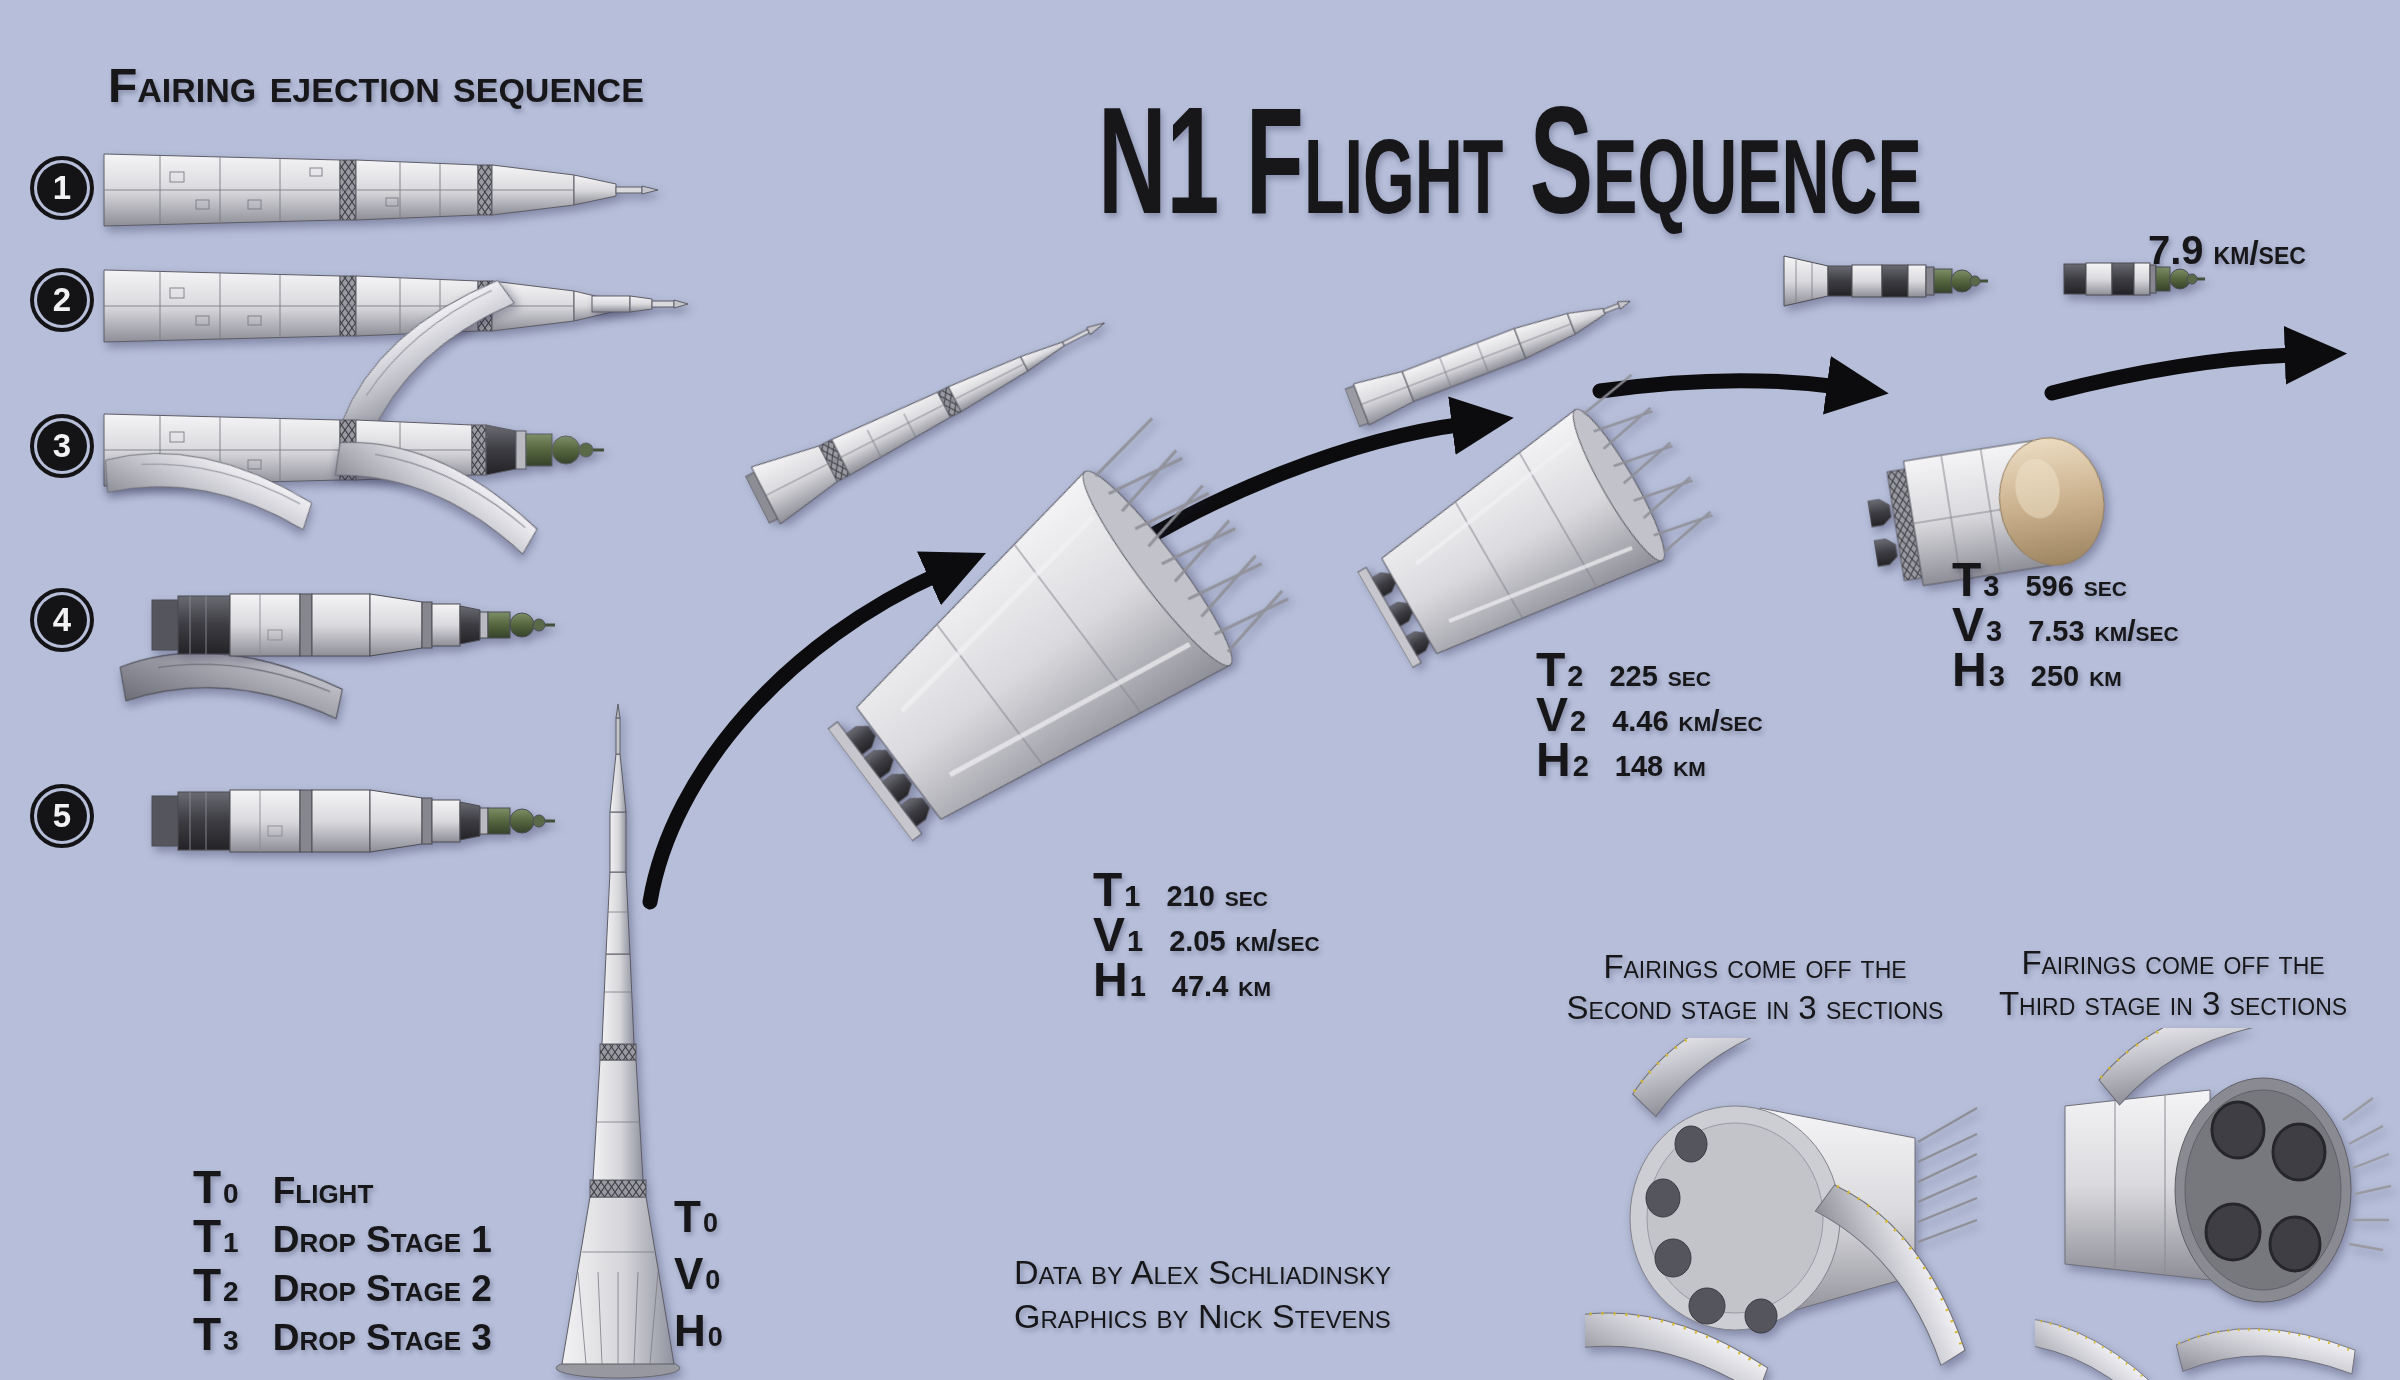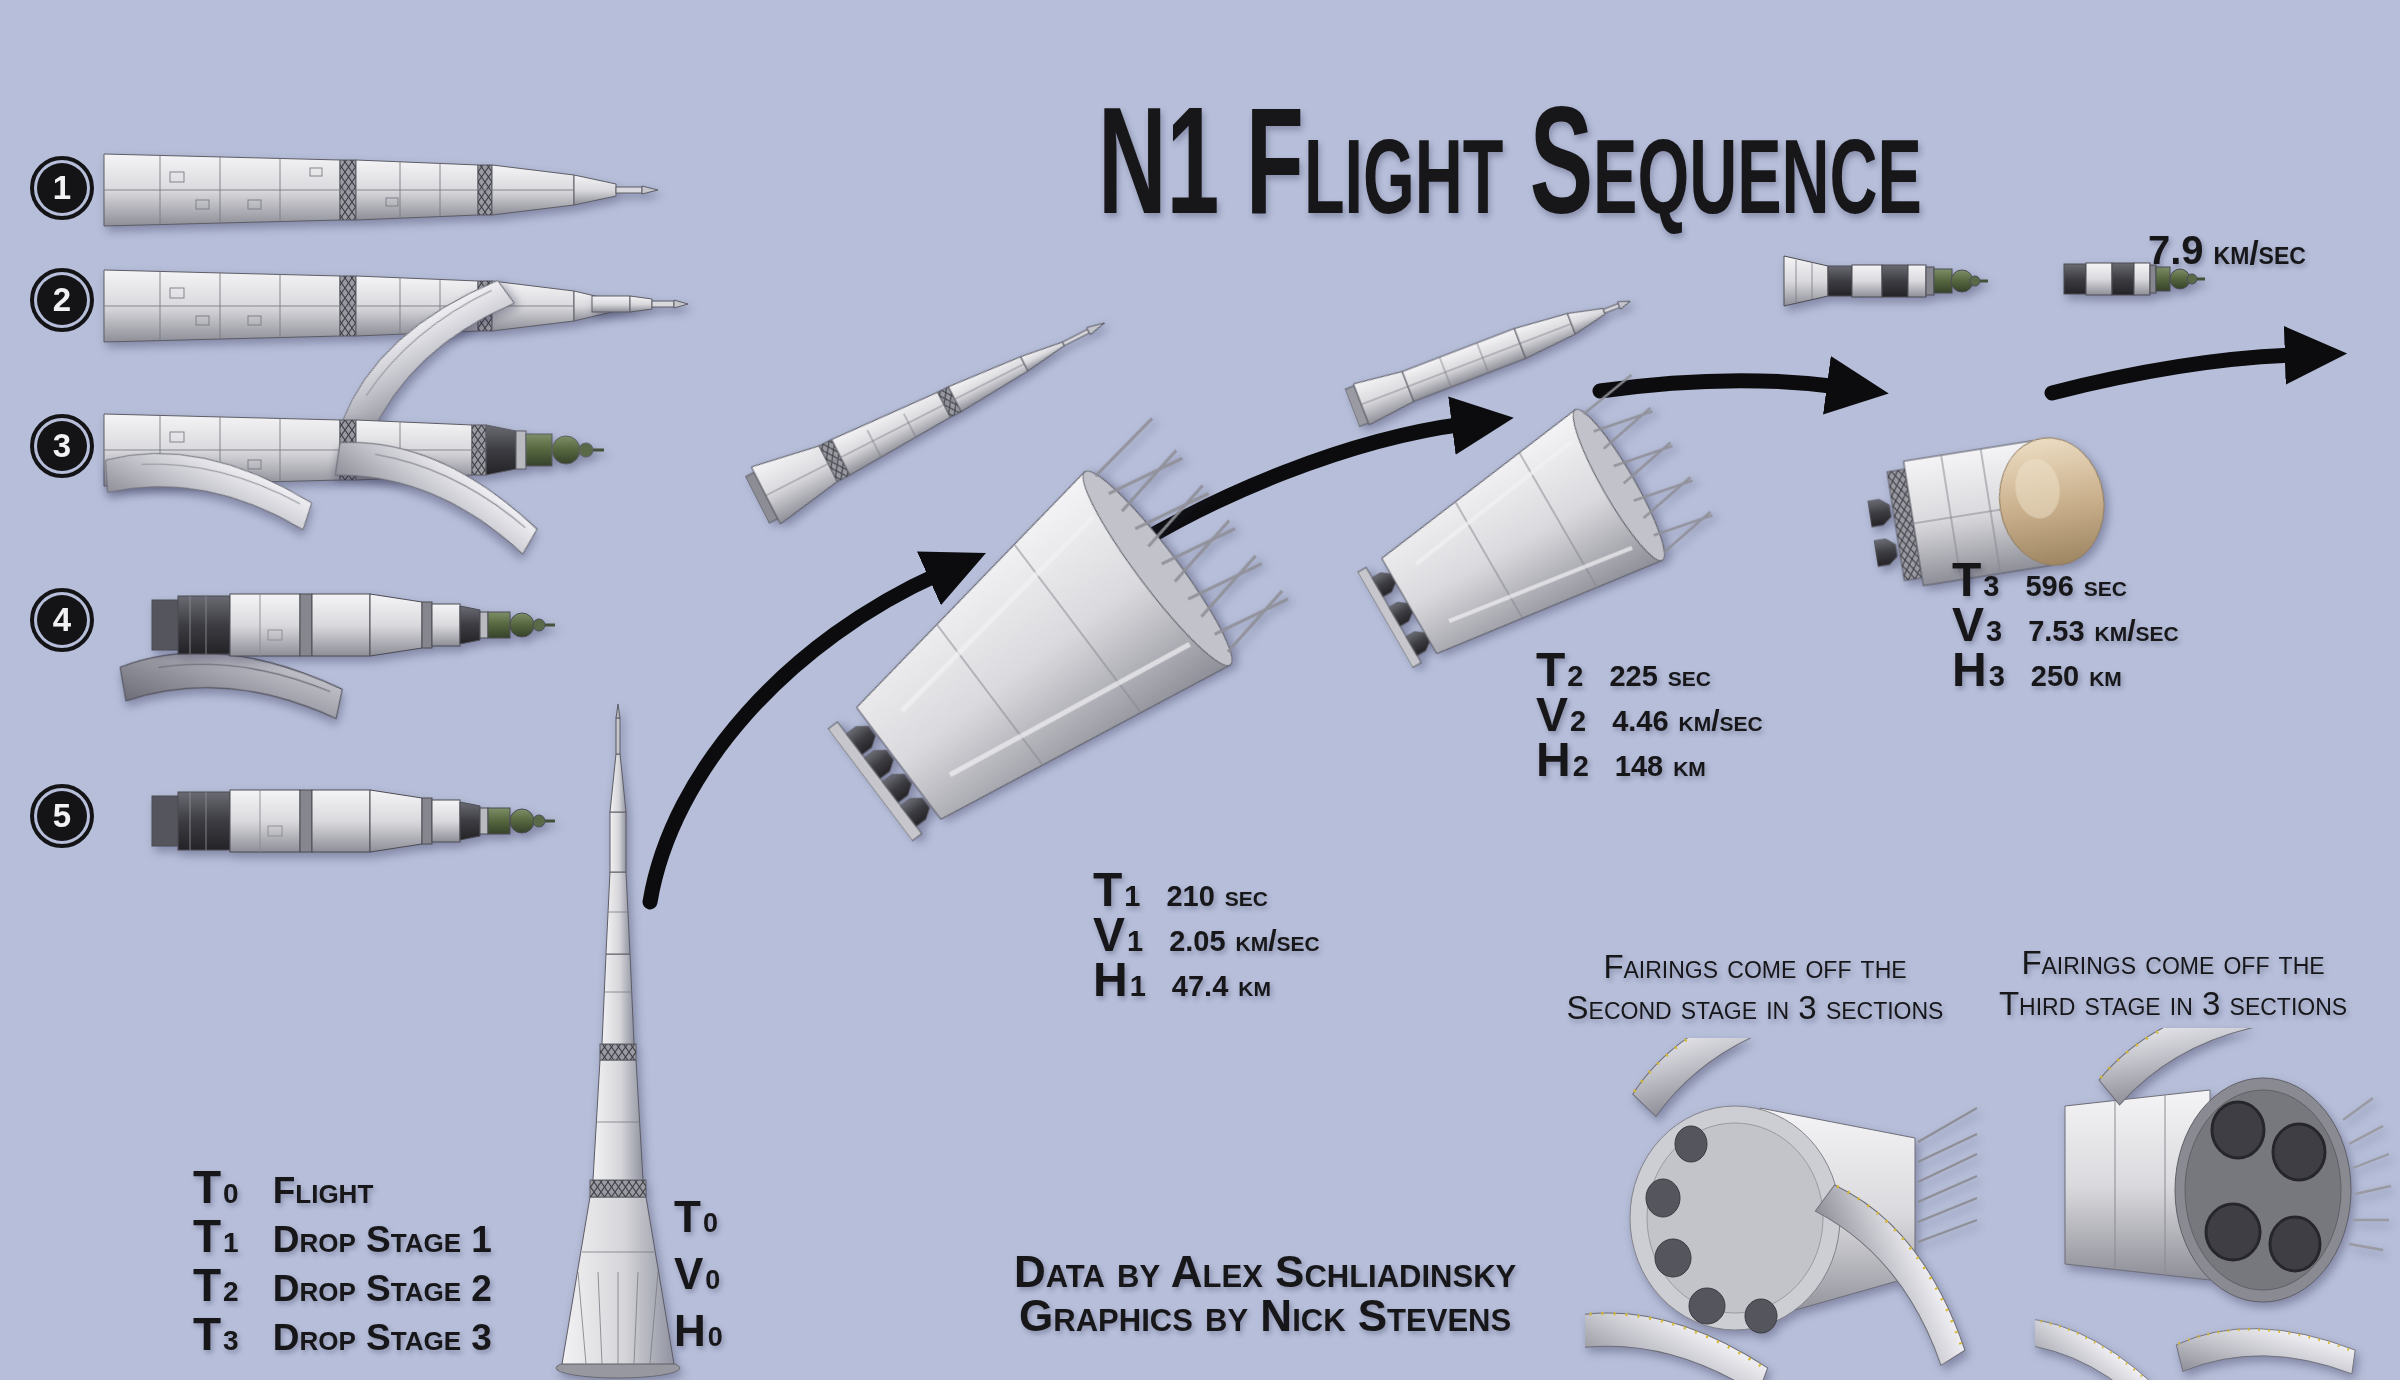--- a/index.html
+++ b/index.html
@@ -29,21 +29,21 @@
   .lsub{font-size:28px;font-weight:700;margin-left:2px;}
   .llabel{font-size:37px;font-weight:600;margin-left:34px;}
   .markers{position:absolute;left:674px;top:1192px;}
   .mrow{display:flex;align-items:baseline;height:57px;}
   .msym{font-size:44px;font-weight:700;}
   .msub{font-size:27px;font-weight:700;margin-left:2px;}
   .finalv{position:absolute;left:2148px;top:228px;display:flex;align-items:baseline;white-space:nowrap;}
   .fv-val{font-size:40px;font-weight:700;}
   .fv-unit{font-size:33px;font-weight:600;margin-left:10px;}
   .caption{position:absolute;width:430px;text-align:center;font-size:33px;font-weight:400;line-height:41px;}
-  .credits{position:absolute;left:1014px;top:1250px;font-size:44px;font-weight:700;line-height:44px;white-space:nowrap;text-align:center;}
+  .credits{position:absolute;left:1014px;top:1250px;font-size:34px;font-weight:400;line-height:44px;white-space:nowrap;}
   svg{display:block;}
 </style>
 </head>
 <body>
 
 <div class="canvas">
 
   <svg width="0" height="0">
     <defs>
       <linearGradient id="gB" x1="0" y1="0" x2="0" y2="1">
@@ -84,20 +84,21 @@
       <pattern id="latt" width="7" height="10" patternUnits="userSpaceOnUse">
         <path d="M0,0L7,10M7,0L0,10" stroke="#3f3f46" stroke-width="1.1" fill="none"></path>
       </pattern>
       <marker id="ah" viewBox="0 0 6 6" refX="1.1" refY="3" markerWidth="4.8" markerHeight="4.8" orient="auto">
         <path d="M0,0.55 L5.2,3 L0,5.45 Z" fill="#0c0c0e"></path>
       </marker>
     </defs>
   </svg>
 
   <h1 class="title sc tshadow">N1 Flight Sequence</h1>
+  <div class="fairing-heading sc tshadow">Fairing ejection sequence</div>
 
   <div class="badge" style="left:30px;top:156px">
       <div class="badge-inner">1</div>
     </div>
   <div class="badge" style="left:30px;top:268px">
       <div class="badge-inner">2</div>
     </div>
   <div class="badge" style="left:30px;top:414px">
       <div class="badge-inner">3</div>
     </div>

